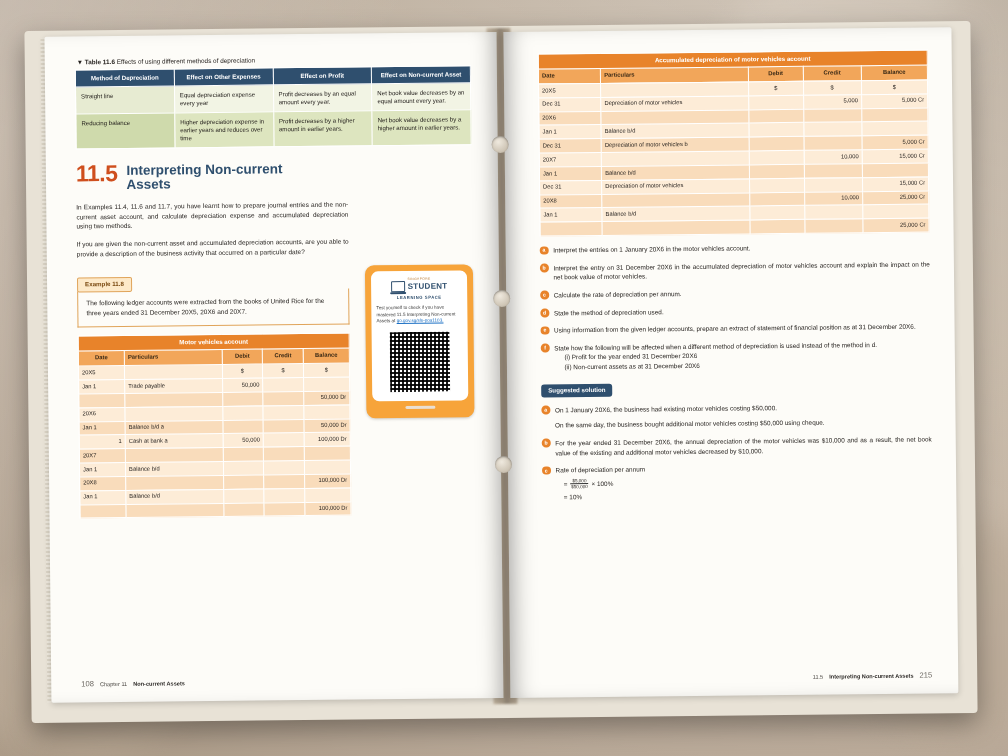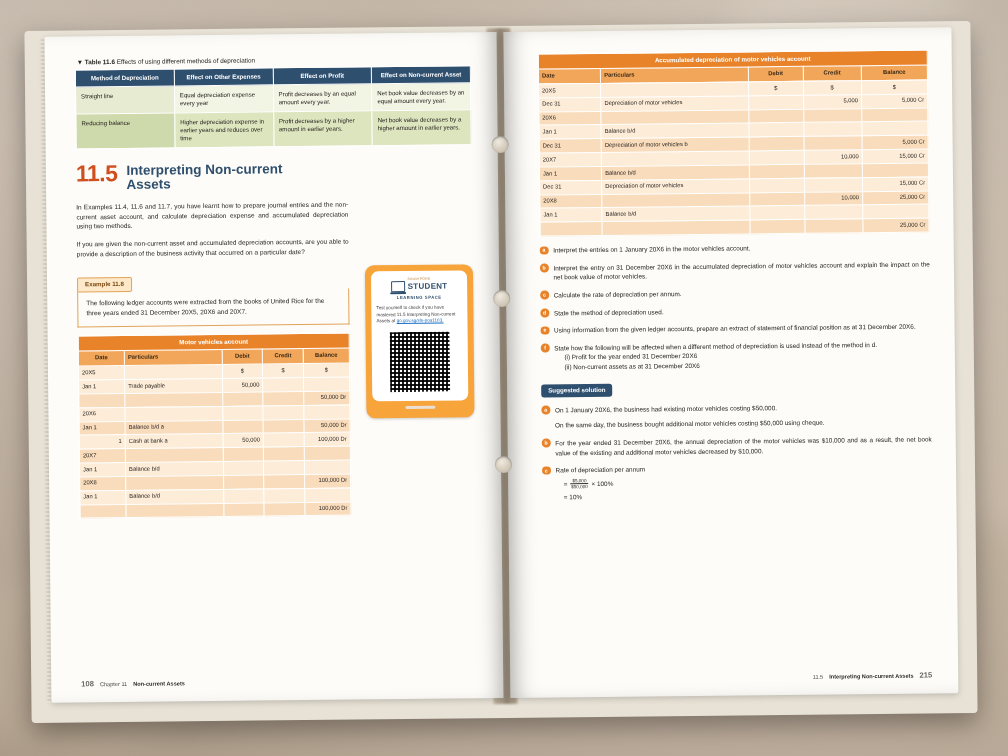--- a/index.html
+++ b/index.html
@@ -130,21 +130,21 @@
   }
   .qtext{font-size:6.4px;line-height:1.5;text-align:justify;flex:1;}
   .sub{margin-left:10px;}
   .sugg{display:inline-block;background:#2f4f6e;color:#fff;font-size:6.2px;font-weight:bold;
     padding:2.5px 7px;border-radius:3px;margin:4px 0 8px;}
   .frac{display:inline-block;text-align:center;vertical-align:-4px;font-size:4.6px;line-height:1.15;}
   .frac .num{border-bottom:.6px solid #333;padding:0 2px;display:block;}
 
   
   .foot{position:absolute;bottom:14px;font-size:5.6px;color:#4a4642;}
-  .foot .pno{font-size:7.6px;color:#6c6862;font-weight:bold;}
+  .foot .pno{font-size:7.6px;color:#6c6862;}
   .foot.l{left:30px;display:flex;align-items:baseline;gap:6px;}
   .foot.r{right:26px;display:flex;align-items:baseline;gap:6px;}
   .foot b{font-weight:bold;color:#2a2724;}
 </style>
 </head>
 <body>
 
 <div class="bg">
   <div class="blob" style="left:720px;top:-30px;width:260px;height:160px;background:#efe4d6;"></div>
   <div class="blob" style="left:840px;top:520px;width:220px;height:220px;background:#b9a894;"></div>

